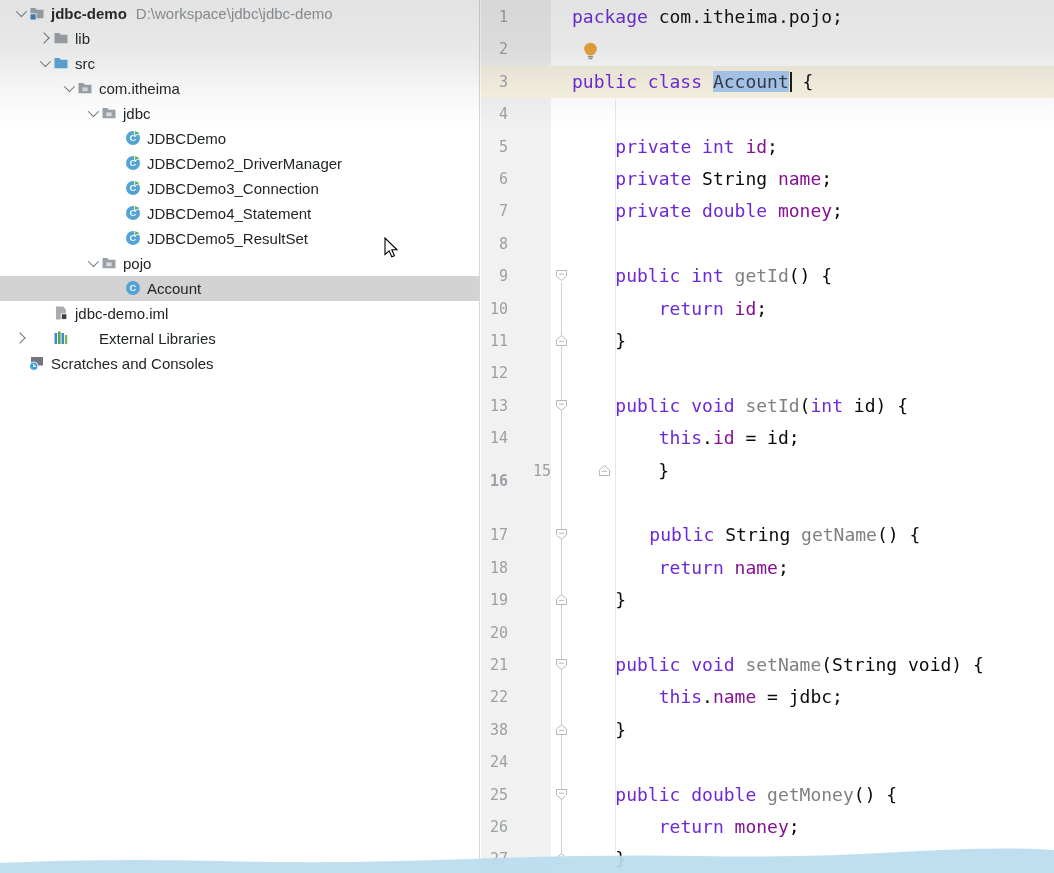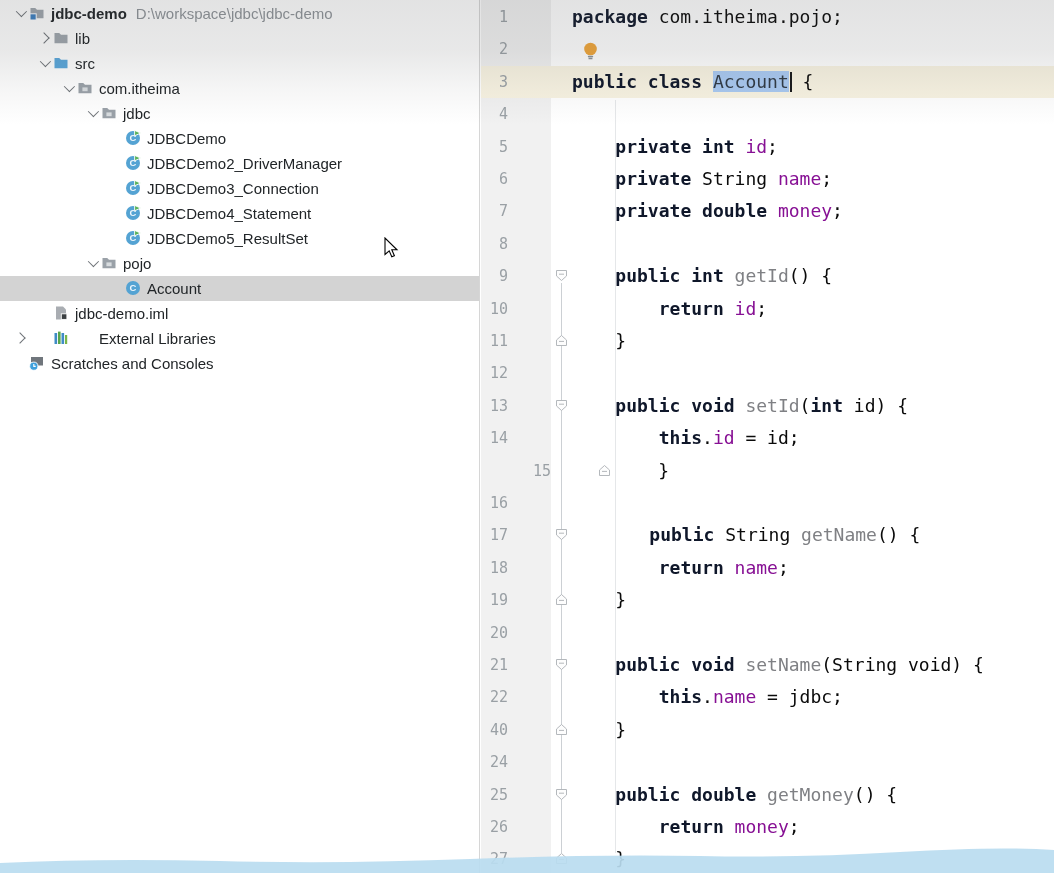--- a/index.html
+++ b/index.html
@@ -25,21 +25,21 @@
   #gutter-bg{position:absolute;left:0;top:0;width:70px;height:100%;background:#f1f1f1}
   #caret-line{position:absolute;left:0;top:65.8px;width:100%;height:32.4px;background:#f8f3e2}
   #fold-connector{position:absolute;left:80px;top:283px;width:1px;height:570px;background:#ccd0d4}
   #indent-guide{position:absolute;left:134px;top:100px;width:1px;height:753px;background:#e5e7e9}
   .crow{position:absolute;left:0;width:100%;height:32.4px;line-height:32.4px;
         font-family:"DejaVu Sans Mono",monospace;font-size:18px;color:#0a0a0a;white-space:pre}
   .lnum{position:absolute;left:0;top:0;width:27px;text-align:right;font-size:15px;
         color:#9aa0a5;font-family:"DejaVu Sans Mono",monospace}
   .fold{position:absolute;left:74px;top:9px;width:13px;height:13px;line-height:0}
   .ctext{display:block;margin-left:91px}
-  .tok-kw{color:#0f172a;font-weight:700}
+  .tok-kw{color:#6d28d9;font-weight:400}
   .tok-pl{color:#0a0a0a}
   .tok-f{color:#871094}
   .tok-m{color:#7f8084}
   .tok-sel{background:#a9c9f1;color:#303a45}
   .caret{display:inline-block;width:2px;height:20px;background:#17181a;vertical-align:-4px;margin-left:1px}
   .bulbwrap{display:inline-block;margin-left:10px;vertical-align:-6px;line-height:0}
 
   
   #top-overlay{position:absolute;left:0;top:0;width:100%;height:125px;pointer-events:none;z-index:40;
     background:linear-gradient(to bottom,rgba(72,74,76,.155) 0%,rgba(72,74,76,.125) 40%,
@@ -254,37 +254,37 @@
       <div class="crow" style="top: 357.4px;"><span class="lnum">12</span><span class="ctext"></span></div>
       <div class="crow" style="top: 389.8px;"><span class="lnum">13</span><span class="fold"><svg width="13" height="13" viewBox="0 0 13 13">
             <path d="M1.5 1.5 H11.5 V7 L6.5 11.5 L1.5 7 Z" fill="#fdfdfd" stroke="#b4b8bc"></path>
             <path d="M4 5.2 H9" stroke="#b4b8bc"></path>
           </svg></span><span class="ctext"><span class="tok-pl">    </span><span class="tok-kw">public void</span><span class="tok-pl"> </span><span class="tok-m">setId</span><span class="tok-pl">(</span><span class="tok-kw">int</span><span class="tok-pl"> id) {</span></span></div>
       <div class="crow" style="top: 422.2px;"><span class="lnum">14</span><span class="ctext"><span class="tok-pl">        </span><span class="tok-kw">this</span><span class="tok-pl">.</span><span class="tok-f">id</span><span class="tok-pl"> = id;</span></span></div>
       <div class="crow" style="top: 454.6px; margin-left: 43px;"><span class="lnum">15</span><span class="fold"><svg width="13" height="13" viewBox="0 0 13 13">
             <path d="M6.5 1.5 L11.5 6 V11.5 H1.5 V6 Z" fill="#fdfdfd" stroke="#b4b8bc"></path>
             <path d="M4 7.4 H9" stroke="#b4b8bc"></path>
           </svg></span><span class="ctext"><span class="tok-pl">    }</span></span></div>
-      <div class="crow" style="top: 487px;"><span class="lnum">16</span><span class="ctext"></span></div>
+      <div class="crow" style="top: 465px; font-weight: bold;"><span class="lnum">16</span><span class="ctext"></span></div>
       <div class="crow" style="top: 519.4px; padding-left: 34px;"><span class="lnum">17</span><span class="fold"><svg width="13" height="13" viewBox="0 0 13 13">
             <path d="M1.5 1.5 H11.5 V7 L6.5 11.5 L1.5 7 Z" fill="#fdfdfd" stroke="#b4b8bc"></path>
             <path d="M4 5.2 H9" stroke="#b4b8bc"></path>
           </svg></span><span class="ctext"><span class="tok-pl">    </span><span class="tok-kw">public</span><span class="tok-pl"> String </span><span class="tok-m">getName</span><span class="tok-pl">() {</span></span></div>
       <div class="crow" style="top: 551.8px;"><span class="lnum">18</span><span class="ctext"><span class="tok-pl">        </span><span class="tok-kw">return</span><span class="tok-pl"> </span><span class="tok-f">name</span><span class="tok-pl">;</span></span></div>
       <div class="crow" style="top: 584.2px;"><span class="lnum">19</span><span class="fold"><svg width="13" height="13" viewBox="0 0 13 13">
             <path d="M6.5 1.5 L11.5 6 V11.5 H1.5 V6 Z" fill="#fdfdfd" stroke="#b4b8bc"></path>
             <path d="M4 7.4 H9" stroke="#b4b8bc"></path>
           </svg></span><span class="ctext"><span class="tok-pl">    }</span></span></div>
       <div class="crow" style="top: 616.6px;"><span class="lnum">20</span><span class="ctext"></span></div>
       <div class="crow" style="top: 649px;"><span class="lnum">21</span><span class="fold"><svg width="13" height="13" viewBox="0 0 13 13">
             <path d="M1.5 1.5 H11.5 V7 L6.5 11.5 L1.5 7 Z" fill="#fdfdfd" stroke="#b4b8bc"></path>
             <path d="M4 5.2 H9" stroke="#b4b8bc"></path>
           </svg></span><span class="ctext"><span class="tok-pl">    </span><span class="tok-kw">public void</span><span class="tok-pl"> </span><span class="tok-m">setName</span><span class="tok-pl">(String void) {</span></span></div>
       <div class="crow" style="top: 681.4px;"><span class="lnum">22</span><span class="ctext"><span class="tok-pl">        </span><span class="tok-kw">this</span><span class="tok-pl">.</span><span class="tok-f">name</span><span class="tok-pl"> = jdbc;</span></span></div>
-      <div class="crow" style="top: 713.8px;"><span class="lnum">40</span><span class="fold"><svg width="13" height="13" viewBox="0 0 13 13">
+      <div class="crow" style="top: 713.8px;"><span class="lnum">38</span><span class="fold"><svg width="13" height="13" viewBox="0 0 13 13">
             <path d="M6.5 1.5 L11.5 6 V11.5 H1.5 V6 Z" fill="#fdfdfd" stroke="#b4b8bc"></path>
             <path d="M4 7.4 H9" stroke="#b4b8bc"></path>
           </svg></span><span class="ctext"><span class="tok-pl">    }</span></span></div>
       <div class="crow" style="top: 746.2px;"><span class="lnum">24</span><span class="ctext"></span></div>
       <div class="crow" style="top: 778.6px;"><span class="lnum">25</span><span class="fold"><svg width="13" height="13" viewBox="0 0 13 13">
             <path d="M1.5 1.5 H11.5 V7 L6.5 11.5 L1.5 7 Z" fill="#fdfdfd" stroke="#b4b8bc"></path>
             <path d="M4 5.2 H9" stroke="#b4b8bc"></path>
           </svg></span><span class="ctext"><span class="tok-pl">    </span><span class="tok-kw">public double</span><span class="tok-pl"> </span><span class="tok-m">getMoney</span><span class="tok-pl">() {</span></span></div>
       <div class="crow" style="top: 811px;"><span class="lnum">26</span><span class="ctext"><span class="tok-pl">        </span><span class="tok-kw">return</span><span class="tok-pl"> </span><span class="tok-f">money</span><span class="tok-pl">;</span></span></div>
       <div class="crow" style="top: 843.4px;"><span class="lnum">27</span><span class="fold"><svg width="13" height="13" viewBox="0 0 13 13">

